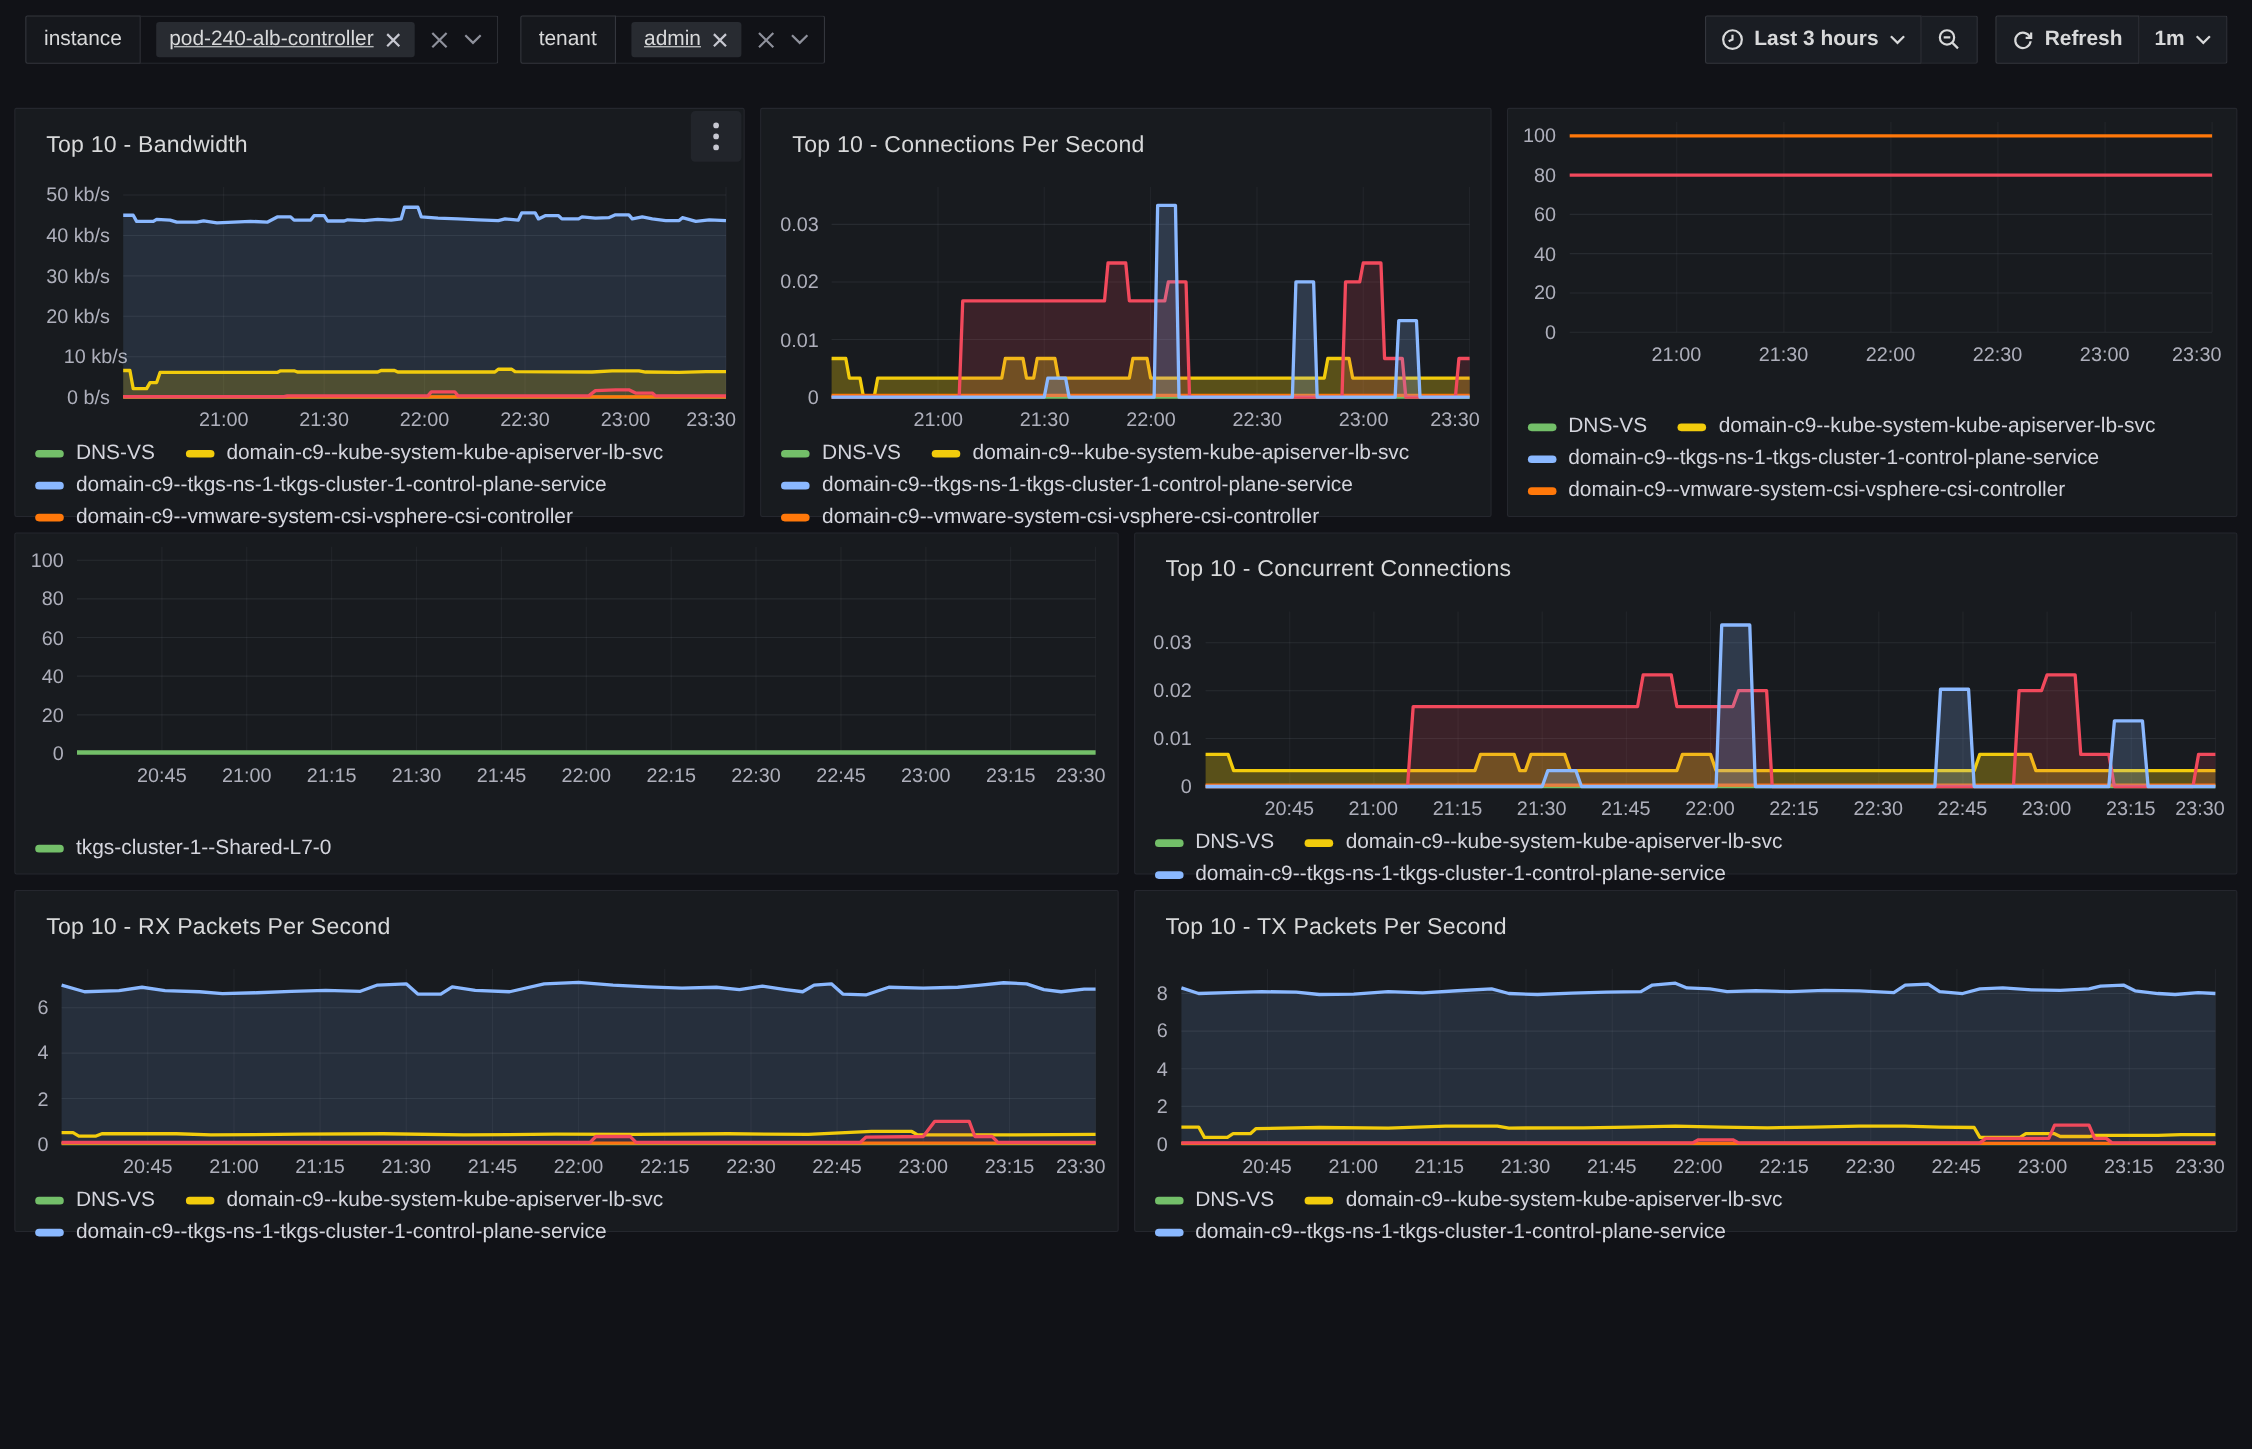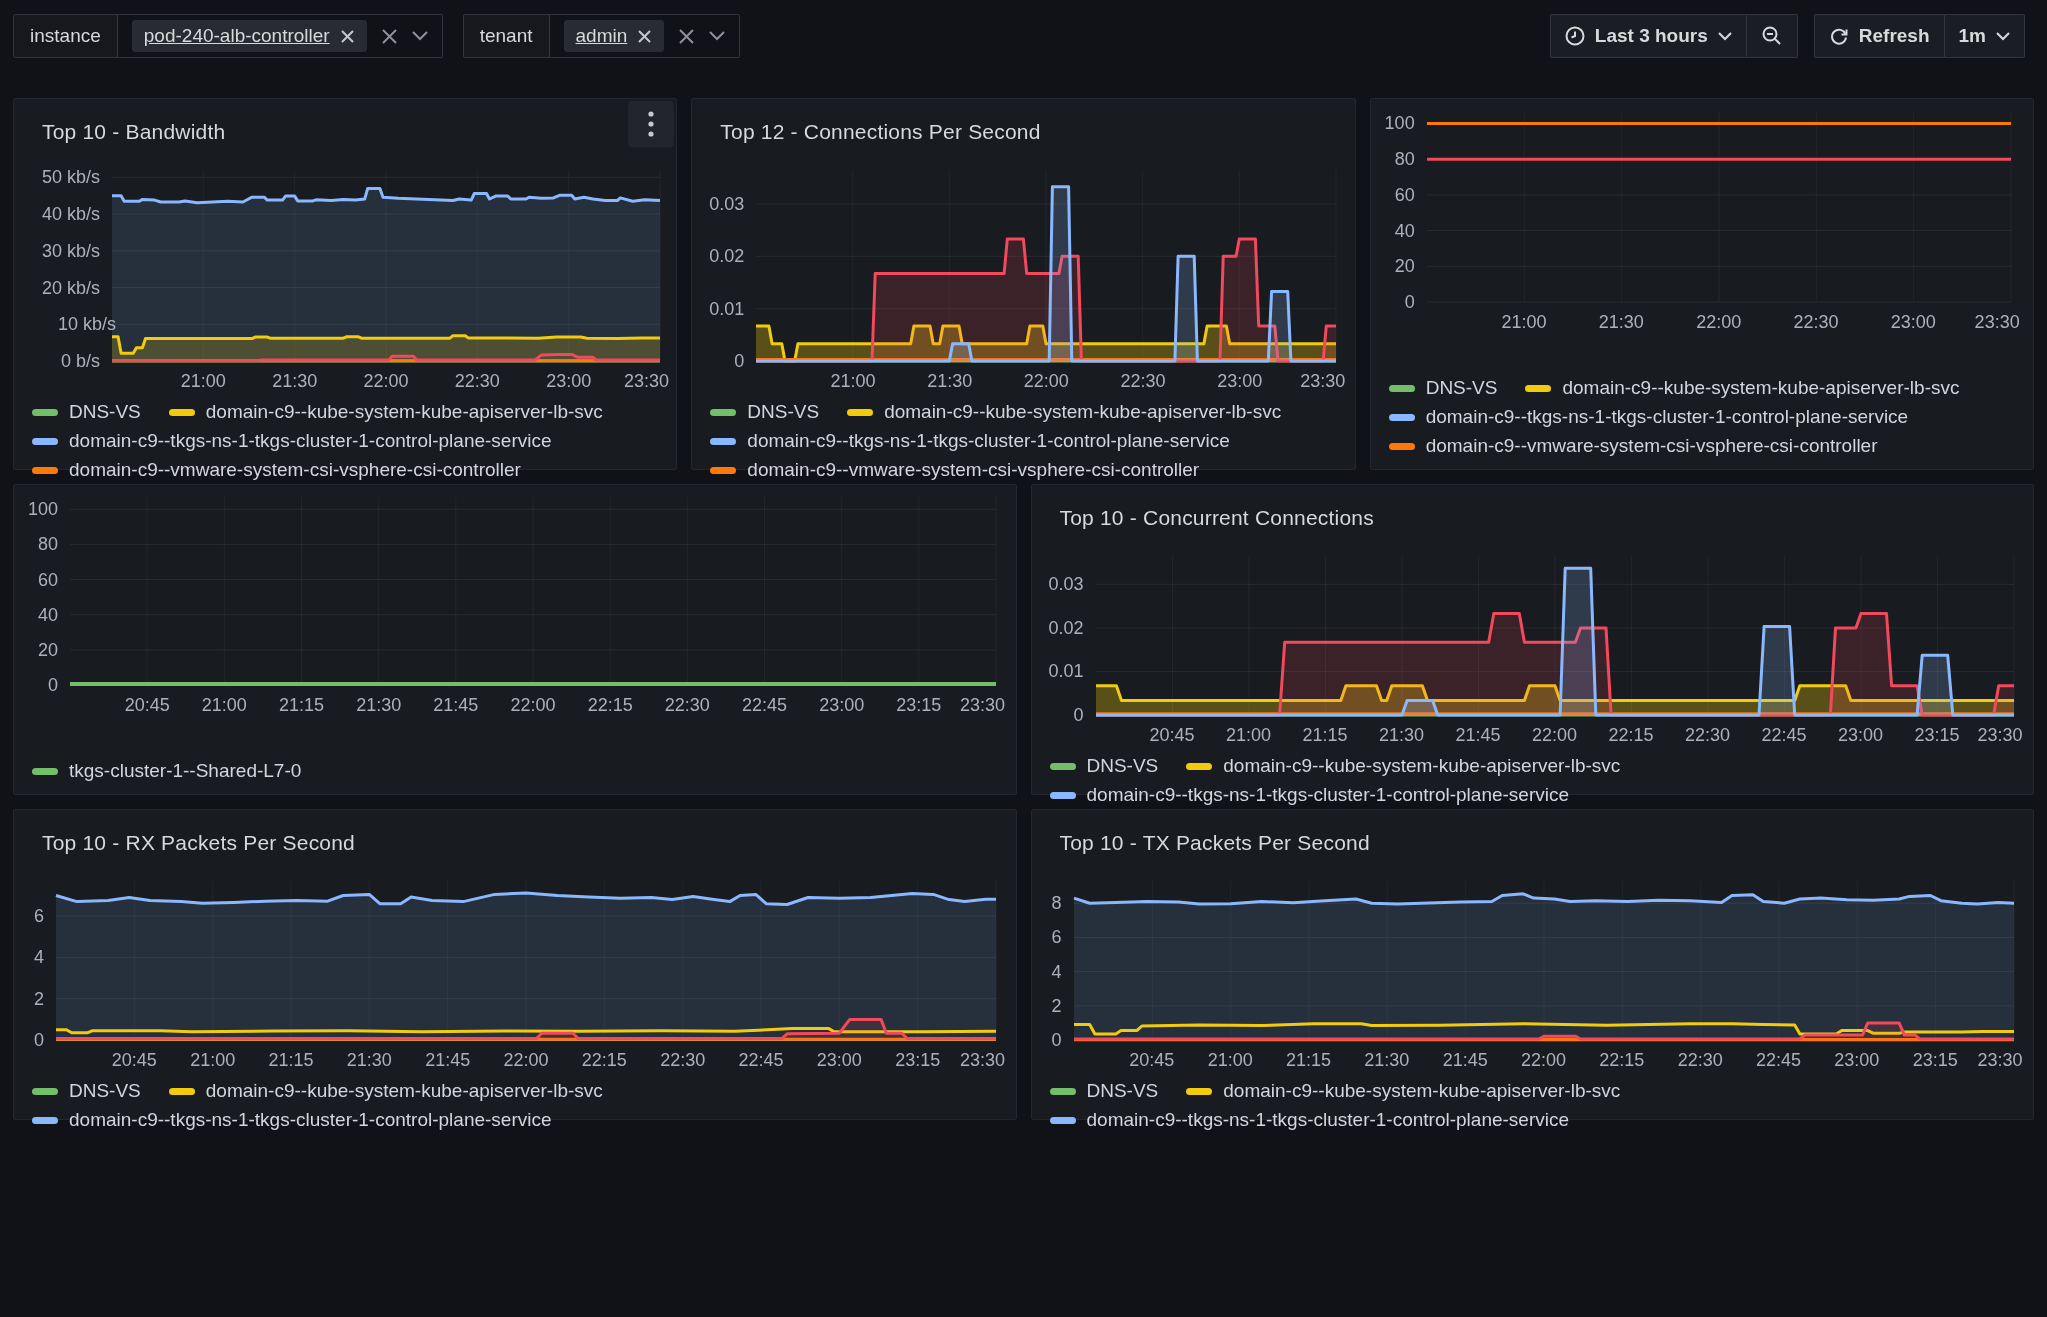--- a/index.html
+++ b/index.html
@@ -1,19 +1,19 @@
 <!DOCTYPE html>
 <html><head>
 <meta charset="utf-8">
 <style>
   html,body{margin:0;padding:0;background:#111217;}
   .page{position:relative;width:2047px;height:1317px;background:#111217;
         font-family:"Liberation Sans",sans-serif;color:#d8d9da;overflow:hidden;}
   
-  .toolbar{display:flex;justify-content:space-between;align-items:flex-start;padding:14px 22px 0 13px;height:58px;}
+  .toolbar{display:flex;justify-content:space-between;align-items:flex-start;padding:14px 22px 0 23px;height:58px;}
   .filters{display:flex;gap:20px;}
   .filter-group{display:flex;height:44px;}
   .filter-label{display:flex;align-items:center;padding:0 16px;border:1px solid #34363d;border-radius:2px 0 0 2px;
                 font-size:19px;color:#d8d9da;background:#16181d;}
   .filter-value{display:flex;align-items:center;gap:14px;padding:0 14px;border:1px solid #34363d;border-left:none;
                 border-radius:0 2px 2px 0;background:#111217;}
   .chip{display:flex;align-items:center;gap:10px;background:#282b31;border-radius:3px;padding:5px 12px;
         font-size:19px;color:#d8d9da;cursor:pointer;text-decoration:underline;}
   .icon{display:inline-flex;align-items:center;justify-content:center;}
   .icon svg{display:block;}
@@ -209,21 +209,21 @@
           </span>
           <span class="legend-item">
             <span class="swatch" style="background: rgb(255, 120, 10);"></span>
             <span>domain-c9--vmware-system-csi-vsphere-csi-controller</span>
           </span>
         </div>
     </section>
 
     <section class="panel">
       <header class="panel-header">
-        <h2 class="panel-title">Top 12 - Connections Per Second</h2>
+        <h2 class="panel-title">Top 10 - Connections Per Second</h2>
       </header>
       <div class="chart">
           <svg width="652" height="239" style="display:block">
             <line x1="62" y1="203.0" x2="642" y2="203.0" stroke="rgba(204,206,220,0.09)" stroke-width="1"></line>
             <line x1="62" y1="150.7" x2="642" y2="150.7" stroke="rgba(204,206,220,0.09)" stroke-width="1"></line>
             <line x1="62" y1="98.3" x2="642" y2="98.3" stroke="rgba(204,206,220,0.09)" stroke-width="1"></line>
             <line x1="62" y1="46.0" x2="642" y2="46.0" stroke="rgba(204,206,220,0.09)" stroke-width="1"></line>
             <line x1="158.7" y1="12" x2="158.7" y2="203" stroke="rgba(204,206,220,0.06)" stroke-width="1"></line>
             <line x1="255.3" y1="12" x2="255.3" y2="203" stroke="rgba(204,206,220,0.06)" stroke-width="1"></line>
             <line x1="352.0" y1="12" x2="352.0" y2="203" stroke="rgba(204,206,220,0.06)" stroke-width="1"></line>

